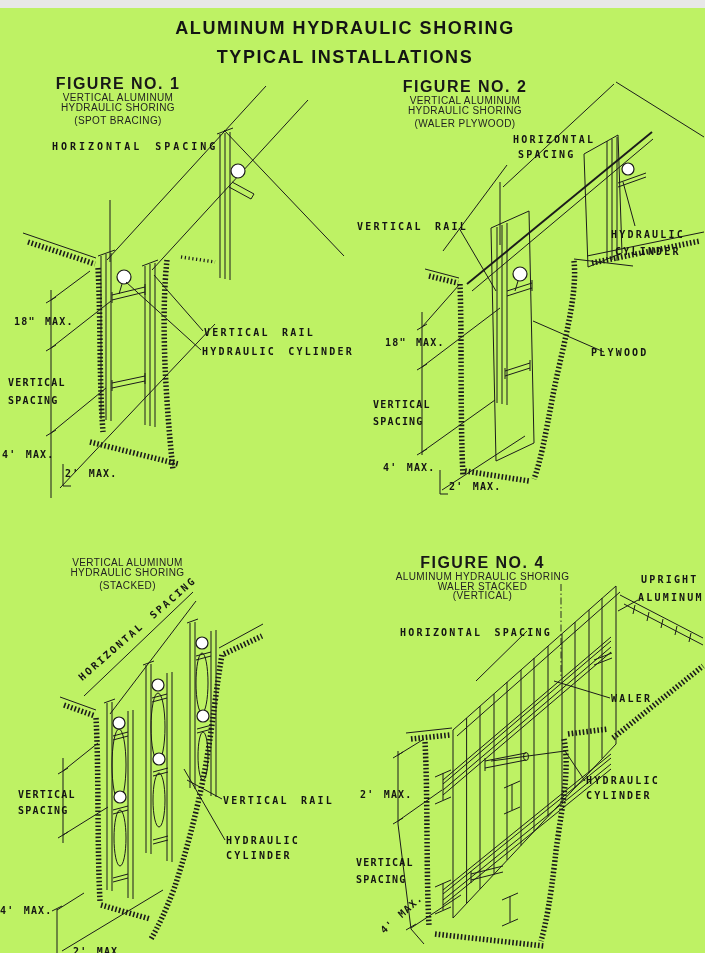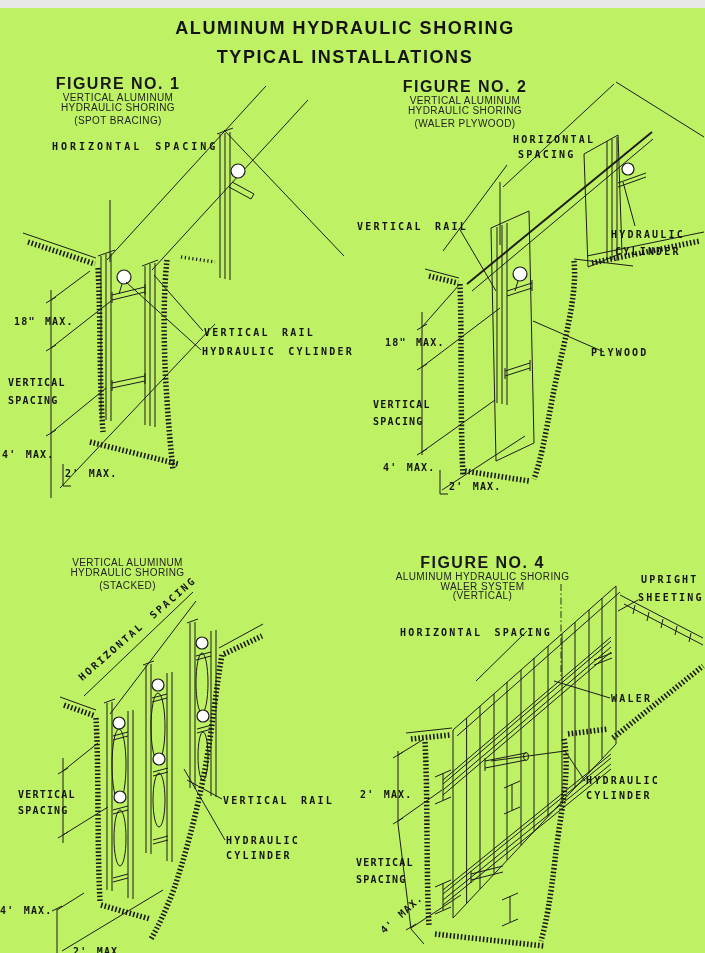--- a/index.html
+++ b/index.html
@@ -262,25 +262,25 @@
       <path class="t" d="M40,207 L66,191 M40,273 L84,242 M53,380 L103,347"></path>
       <path class="t" d="M53,381 L66,396"></path>
 
       <path class="t" d="M252,150 L196,133"></path>
       <path class="t" d="M227,233 L207,203 L133,213"></path>
       <path class="t" d="M280,52 L260,63"></path>
     </svg>
     <div class="figtitle-block" style="left:37px;top:6px;width:175px">
       <div class="figtitle">FIGURE NO. 4</div>
       <div class="figsub">ALUMINUM HYDRAULIC SHORING</div>
-      <div class="figsub">WALER SYSTEM</div>
+      <div class="figsub">WALER STACKED</div>
       <div class="figsub">(VERTICAL)</div>
     </div>
     <div class="lbl" style="left:283px;top:26px">UPRIGHT</div>
-    <div class="lbl" style="left:280px;top:44px">SHEETING</div>
+    <div class="lbl" style="left:280px;top:44px">ALUMINUM</div>
     <div class="lbl" style="left:42px;top:79px">HORIZONTAL SPACING</div>
     <div class="lbl" style="left:253px;top:145px">WALER</div>
     <div class="lbl" style="left:228px;top:227px">HYDRAULIC</div>
     <div class="lbl" style="left:228px;top:242px">CYLINDER</div>
     <div class="dim" style="left:2px;top:241px">2' MAX.</div>
     <div class="dim" style="left:-2px;top:309px">VERTICAL</div>
     <div class="dim" style="left:-2px;top:326px">SPACING</div>
     <div class="dim" style="left:24px;top:378px;transform-origin:0 50%;transform:rotate(-42deg)">4' MAX.</div>
   </div>
 

